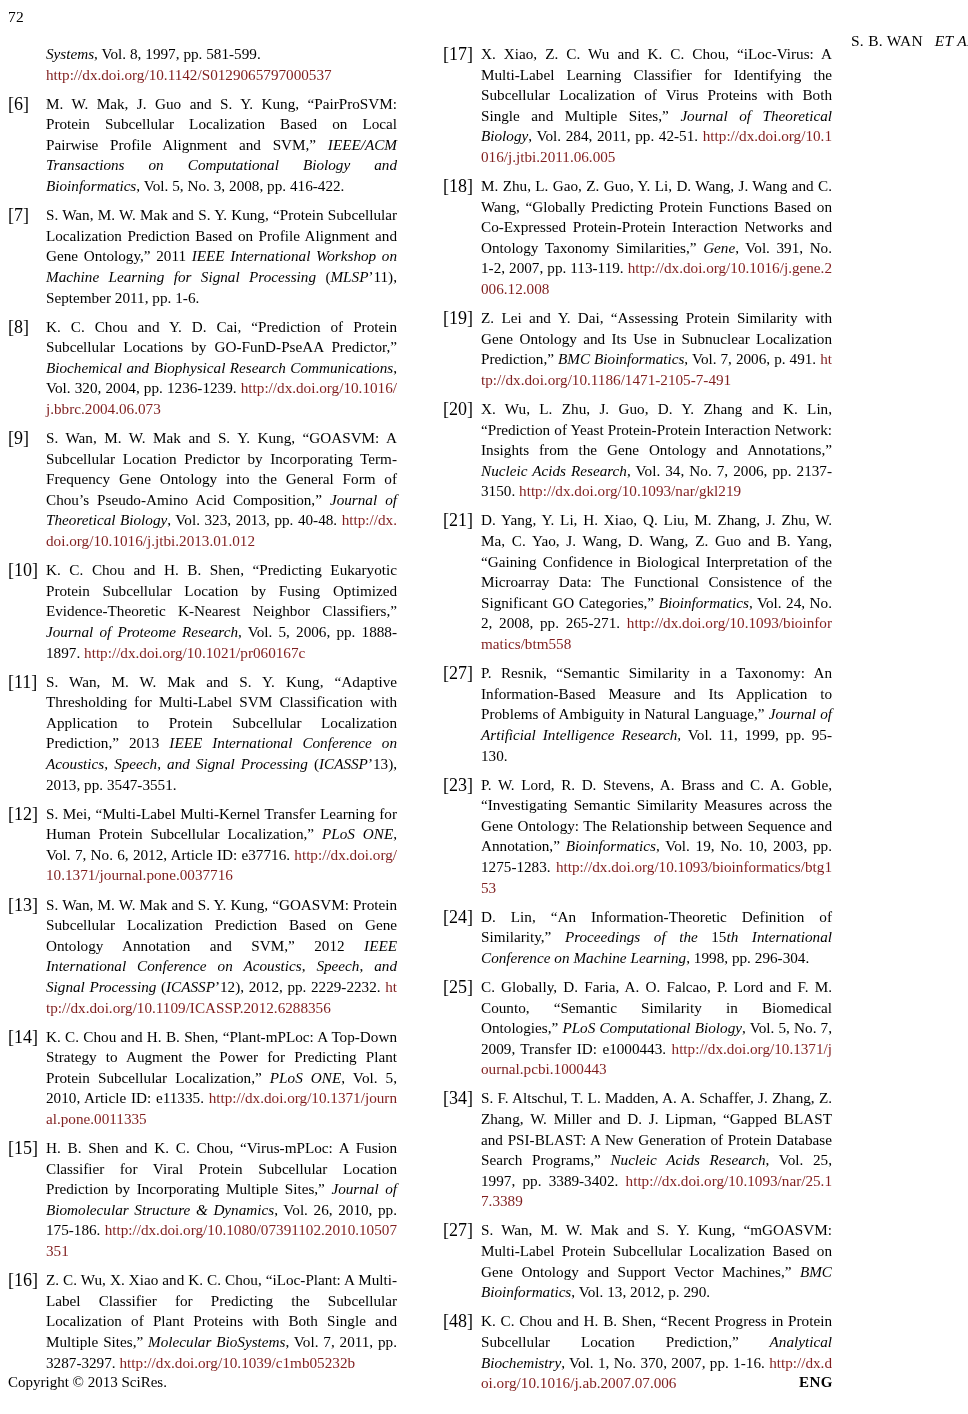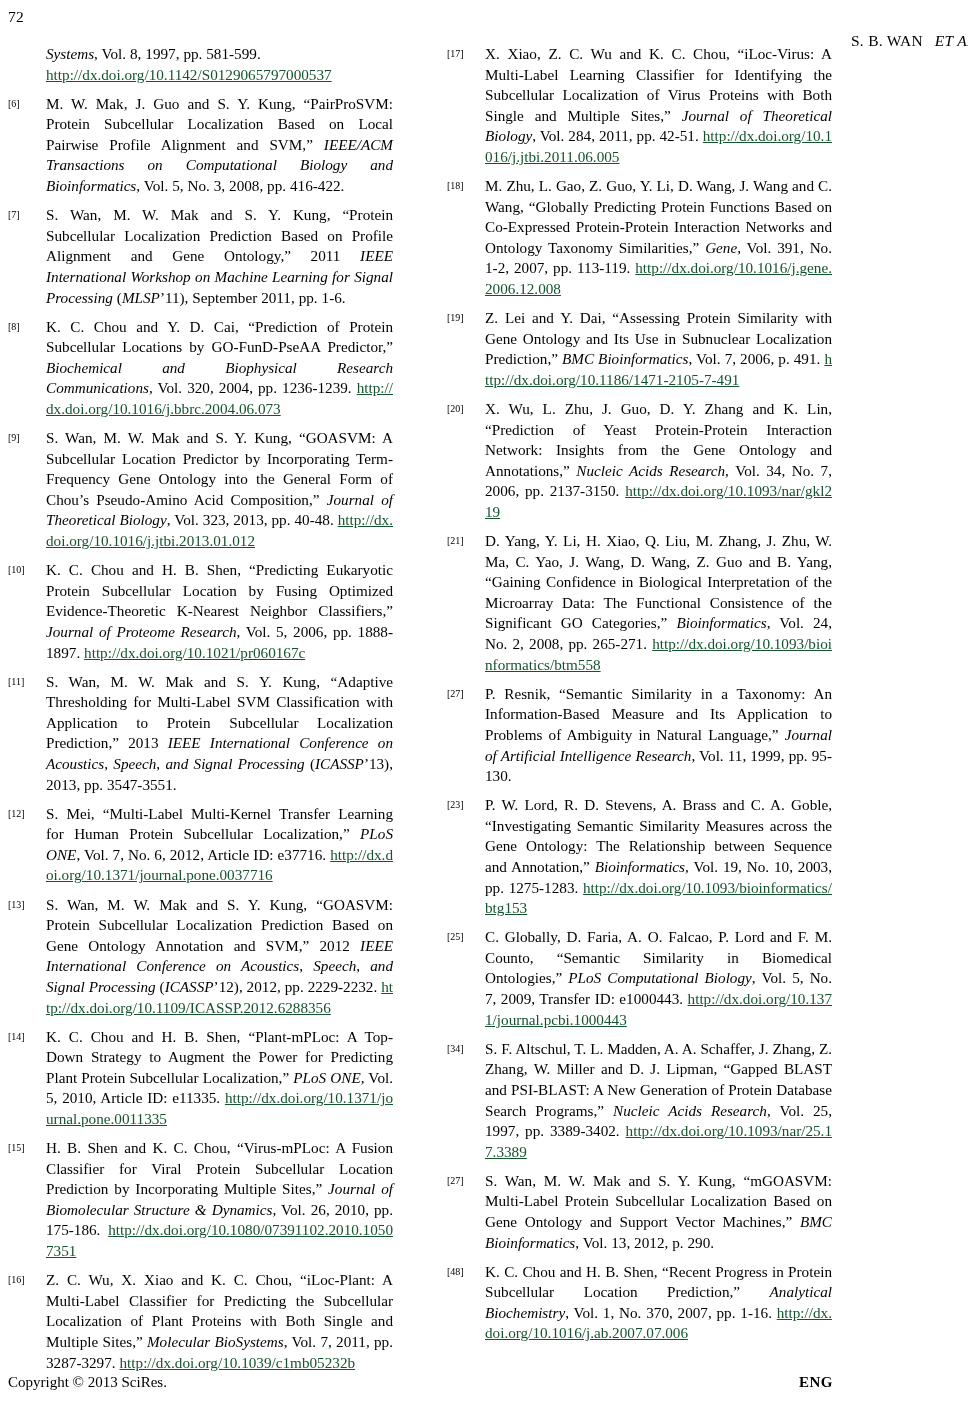--- a/index.html
+++ b/index.html
@@ -54,21 +54,21 @@
     letter-spacing: 2px;
   }
 
   
   .columns {
     position: absolute;
     top: 44px;
     left: 0;
     width: 832px;
     display: flex;
-    gap: 12px;
+    gap: 4px;
   }
   .col {
     width: 455px;
     box-sizing: border-box;
   }
   .col-left {
     margin-left: 8px;
     margin-right: 0;
   }
   .col-right {
@@ -77,21 +77,21 @@
 
   
   .ref {
     display: flex;
     align-items: flex-start;
     margin-bottom: 8.5px;
   }
   .ref-num {
     width: 38px;
     flex: 0 0 38px;
-    font-size: 10px;
+    font-size: 18px;
     line-height: 20.6px;
     text-align: left;
     white-space: nowrap;
   }
   .ref-body {
     flex: 1 1 auto;
     font-size: 15.2px;
     line-height: 20.6px;
     text-align: justify;
     text-justify: inter-word;
@@ -107,22 +107,21 @@
     margin-left: 38px;
   }
   .ref.cont .ref-body {
     text-align: left;
   }
 
   .ital {
     font-style: italic;
   }
   .doi {
-    color: #14532d;
-    text-decoration: underline;
+    color: #7f1d1d;
     text-underline-offset: 1px;
     word-break: break-all;
   }
 
   
   .footer {
     position: absolute;
     left: 0;
     bottom: 18px;
     width: 841px;
@@ -238,20 +237,24 @@
           </div>
           <div class="ref">
             <div class="ref-num">[27]</div>
             <div class="ref-body"><span>P. Resnik, “Semantic Similarity in a Taxonomy: An Information-Based Measure and Its Application to Problems of Ambiguity in Natural Language,” </span><span class="ital">Journal of Artificial Intelligence Research</span><span>, Vol. 11, 1999, pp. 95-130.</span></div>
           </div>
           <div class="ref">
             <div class="ref-num">[23]</div>
             <div class="ref-body"><span>P. W. Lord, R. D. Stevens, A. Brass and C. A. Goble, “Investigating Semantic Similarity Measures across the Gene Ontology: The Relationship between Sequence and Annotation,” </span><span class="ital">Bioinformatics</span><span>, Vol. 19, No. 10, 2003, pp. 1275-1283. </span><span class="doi">http://dx.doi.org/10.1093/bioinformatics/btg153</span></div>
           </div>
           <div class="ref">
+            <div class="ref-num">[24]</div>
+            <div class="ref-body"><span>D. Lin, “An Information-Theoretic Definition of Similarity,” </span><span class="ital">Proceedings of the</span><span> 15</span><span class="ital">th International Conference on Machine Learning</span><span>, 1998, pp. 296-304.</span></div>
+          </div>
+          <div class="ref">
             <div class="ref-num">[25]</div>
             <div class="ref-body"><span>C. Globally, D. Faria, A. O. Falcao, P. Lord and F. M. Counto, “Semantic Similarity in Biomedical Ontologies,” </span><span class="ital">PLoS Computational Biology</span><span>, Vol. 5, No. 7, 2009, Transfer ID:   e1000443. </span><span class="doi">http://dx.doi.org/10.1371/journal.pcbi.1000443</span></div>
           </div>
           <div class="ref">
             <div class="ref-num">[34]</div>
             <div class="ref-body"><span>S. F. Altschul, T. L. Madden, A. A. Schaffer, J. Zhang, Z. Zhang, W. Miller and D. J. Lipman, “Gapped BLAST and PSI-BLAST: A New Generation of Protein Database Search Programs,” </span><span class="ital">Nucleic Acids Research</span><span>, Vol. 25, 1997, pp. 3389-3402. </span><span class="doi">http://dx.doi.org/10.1093/nar/25.17.3389</span></div>
           </div>
           <div class="ref">
             <div class="ref-num">[27]</div>
             <div class="ref-body"><span>S. Wan, M. W. Mak and S. Y. Kung, “mGOASVM: Multi-Label Protein Subcellular Localization Based on Gene Ontology and Support Vector Machines,” </span><span class="ital">BMC Bioinformatics</span><span>, Vol. 13, 2012, p. 290.</span></div>

